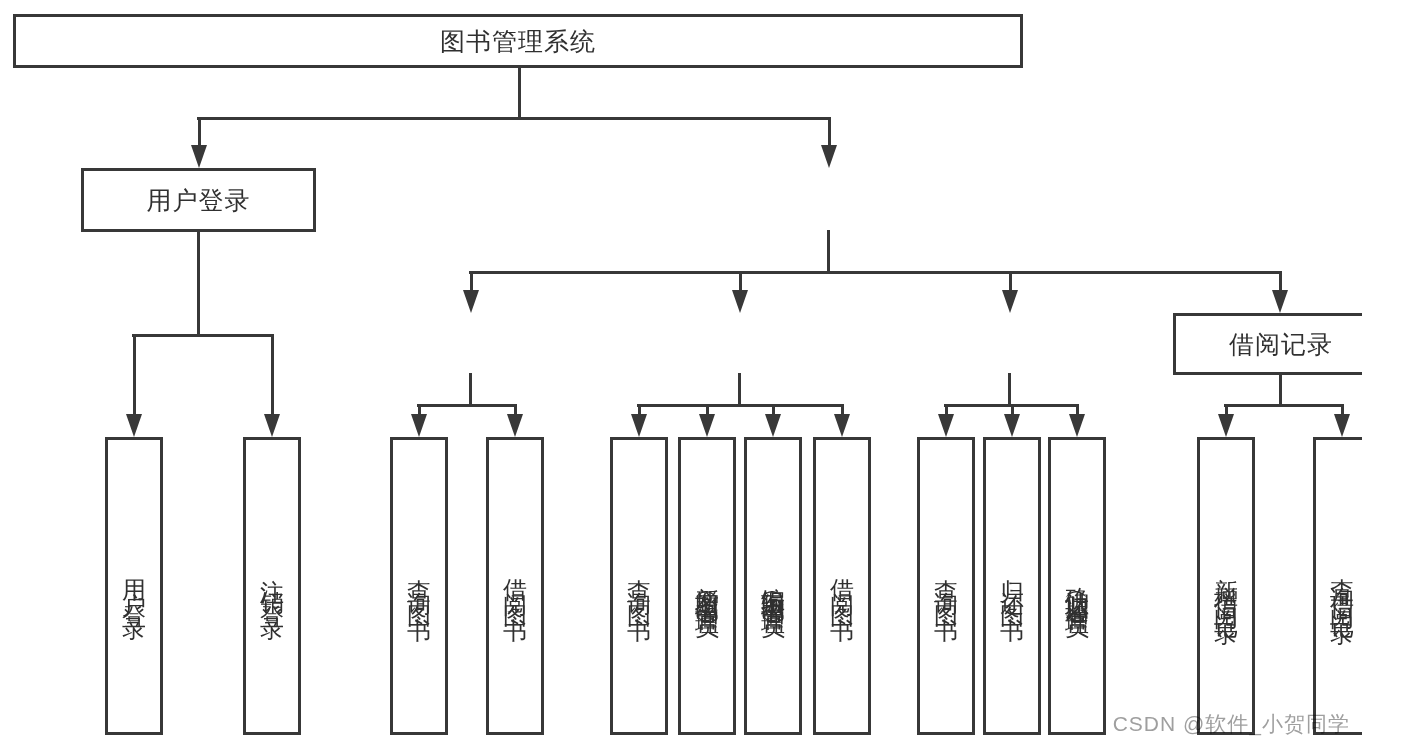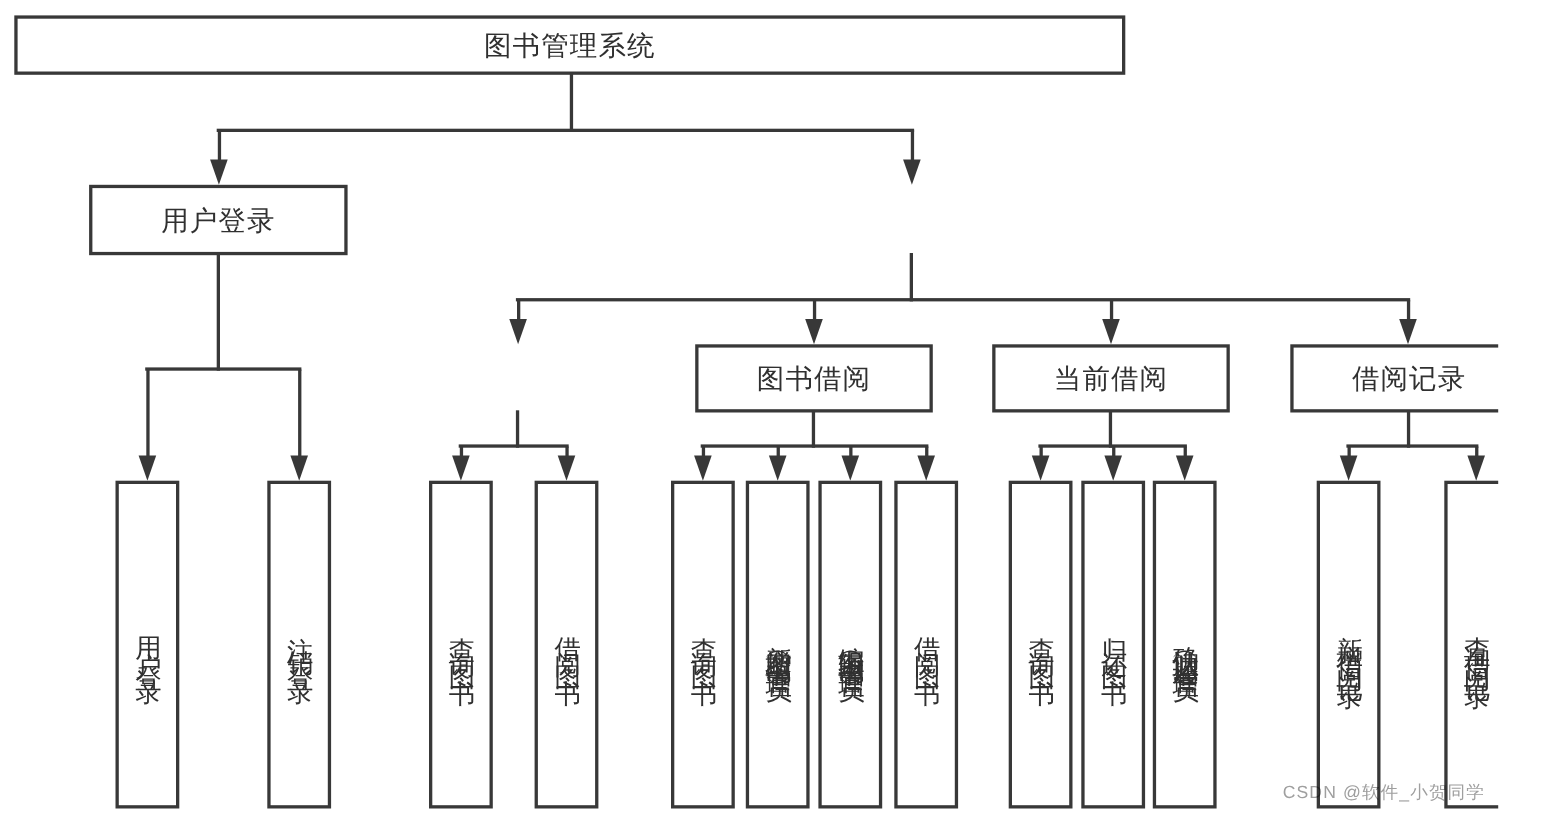--- a/index.html
+++ b/index.html
@@ -50,21 +50,21 @@
   }
   .arrow::after{
     content:"";position:absolute;left:0;bottom:0;width:0;height:0;
     border-left:8px solid transparent;
     border-right:8px solid transparent;
     border-top:23px solid var(--line);
   }
   .watermark{
     position:absolute;
     right:12px;top:710px;
-    font-size:16px;
+    font-size:21px;
     color:var(--wm);
     letter-spacing:1px;
     mix-blend-mode:multiply;
     white-space:nowrap;
   }
 </style>
 </head>
 <body>
 
 <div id="canvas">
@@ -82,26 +82,20 @@
     <span>用户登录</span>
   </div>
 
   <div class="vline" style="left:827px;top:230px;height:44px"></div>
   <div class="hline" style="left:469px;top:271px;width:813px"></div>
   <div class="arrow" style="left:463px;top:273px;height:40px"></div>
   <div class="arrow" style="left:732px;top:273px;height:40px"></div>
   <div class="arrow" style="left:1002px;top:273px;height:40px"></div>
   <div class="arrow" style="left:1272px;top:273px;height:40px"></div>
 
-  <div class="hbox" style="left:632px;top:313px;width:216px;height:62px">
-    <span>图书借阅</span>
-  </div>
-  <div class="hbox" style="left:902px;top:313px;width:216px;height:62px">
-    <span>当前借阅</span>
-  </div>
   <div class="hbox" style="left:1173px;top:313px;width:216px;height:62px">
     <span>借阅记录</span>
   </div>
 
   <div class="vline" style="left:197px;top:230px;height:107px"></div>
   <div class="hline" style="left:132px;top:334px;width:142px"></div>
   <div class="arrow" style="left:126px;top:336px;height:101px"></div>
   <div class="arrow" style="left:264px;top:336px;height:101px"></div>
 
   <div class="vline" style="left:469px;top:373px;height:34px"></div>

